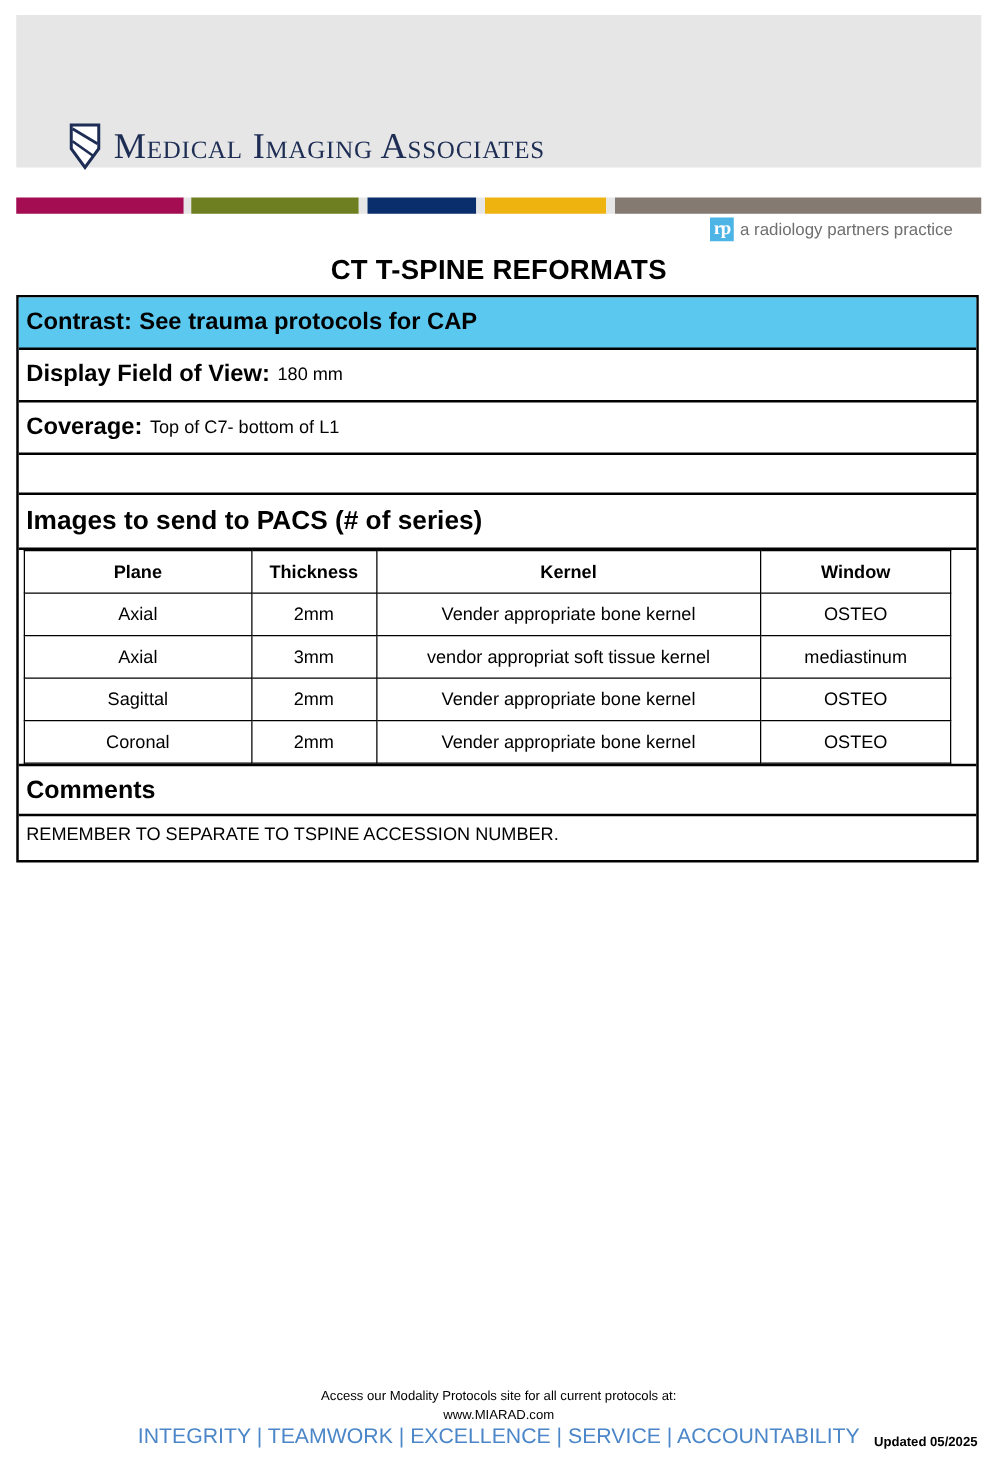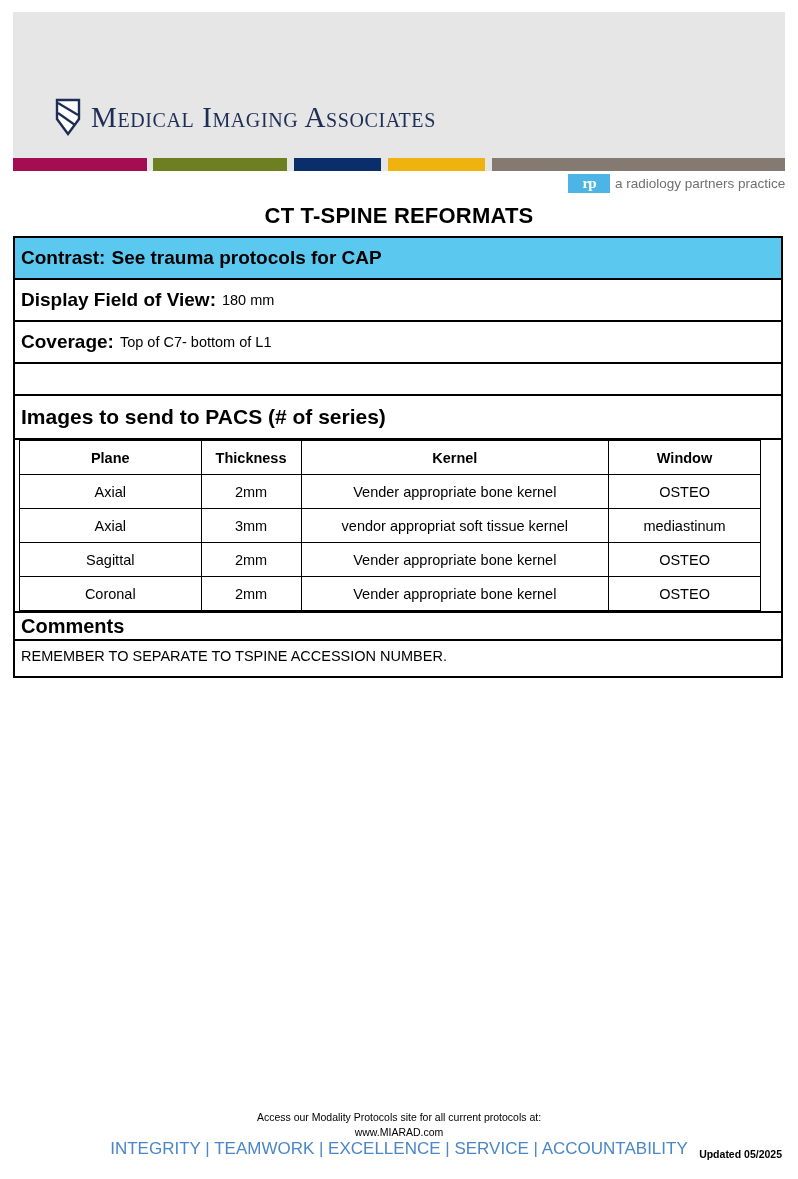--- a/index.html
+++ b/index.html
@@ -15,21 +15,21 @@
     color: #000000;
     overflow: hidden;
   }
 
   
   #header-band {
     position: absolute;
     left: 13px;
     top: 12px;
     width: 772px;
-    height: 146px;
+    height: 122px;
     background: #e6e6e6;
   }
   #logo-lockup {
     position: absolute;
     left: 42px;
     top: 86px;
     display: flex;
     align-items: center;
     gap: 10px;
   }
@@ -58,21 +58,21 @@
   
   #rp-lockup {
     position: absolute;
     left: 568px;
     top: 174px;
     display: flex;
     align-items: center;
     gap: 5px;
   }
   #rp-mark {
-    width: 42px;
+    width: 19px;
     height: 19px;
     background: #4db4e6;
     color: #ffffff;
     font-family: "Liberation Serif", serif;
     font-size: 15px;
     font-weight: bold;
     line-height: 19px;
     text-align: center;
     letter-spacing: -1px;
   }
@@ -156,21 +156,21 @@
     vertical-align: middle;
   }
   #series-table th { font-weight: bold; }
   #series-table col.c-plane { width: 24.5%; }
   #series-table col.c-thick { width: 13.5%; }
   #series-table col.c-kernel { width: 41.5%; }
   #series-table col.c-window { width: 20.5%; }
 
   
   #row-comments-hdr {
-    height: 28px;
+    height: 40px;
     font-size: 20px;
     font-weight: bold;
     border-bottom: 2px solid #000000;
     padding: 0 6px;
     display: flex;
     align-items: center;
     box-sizing: border-box;
   }
   #comments-body {
     padding: 4px 6px 8px 6px;

